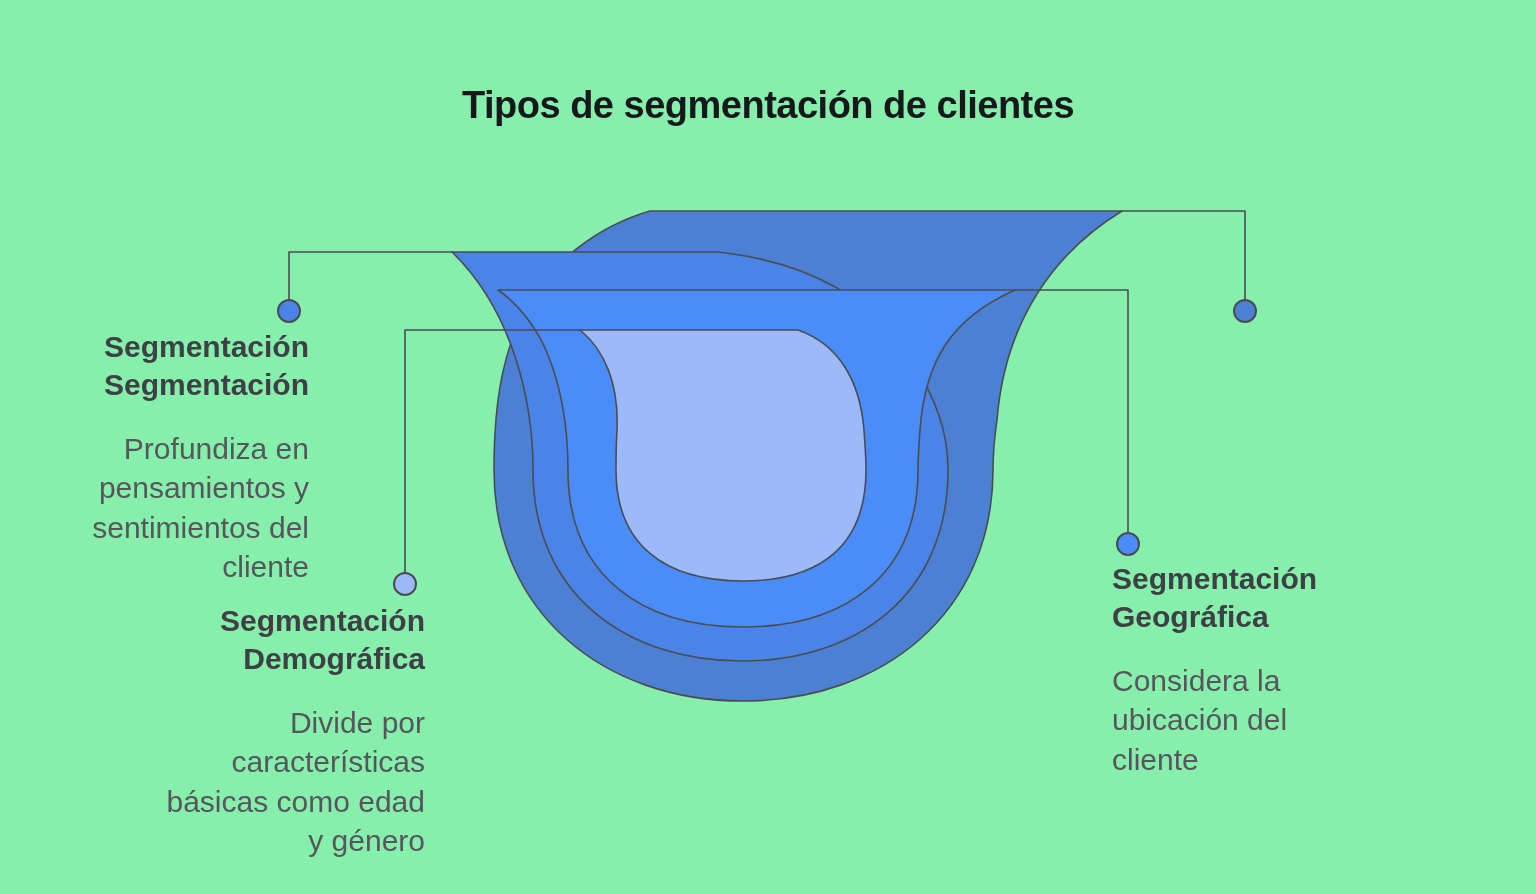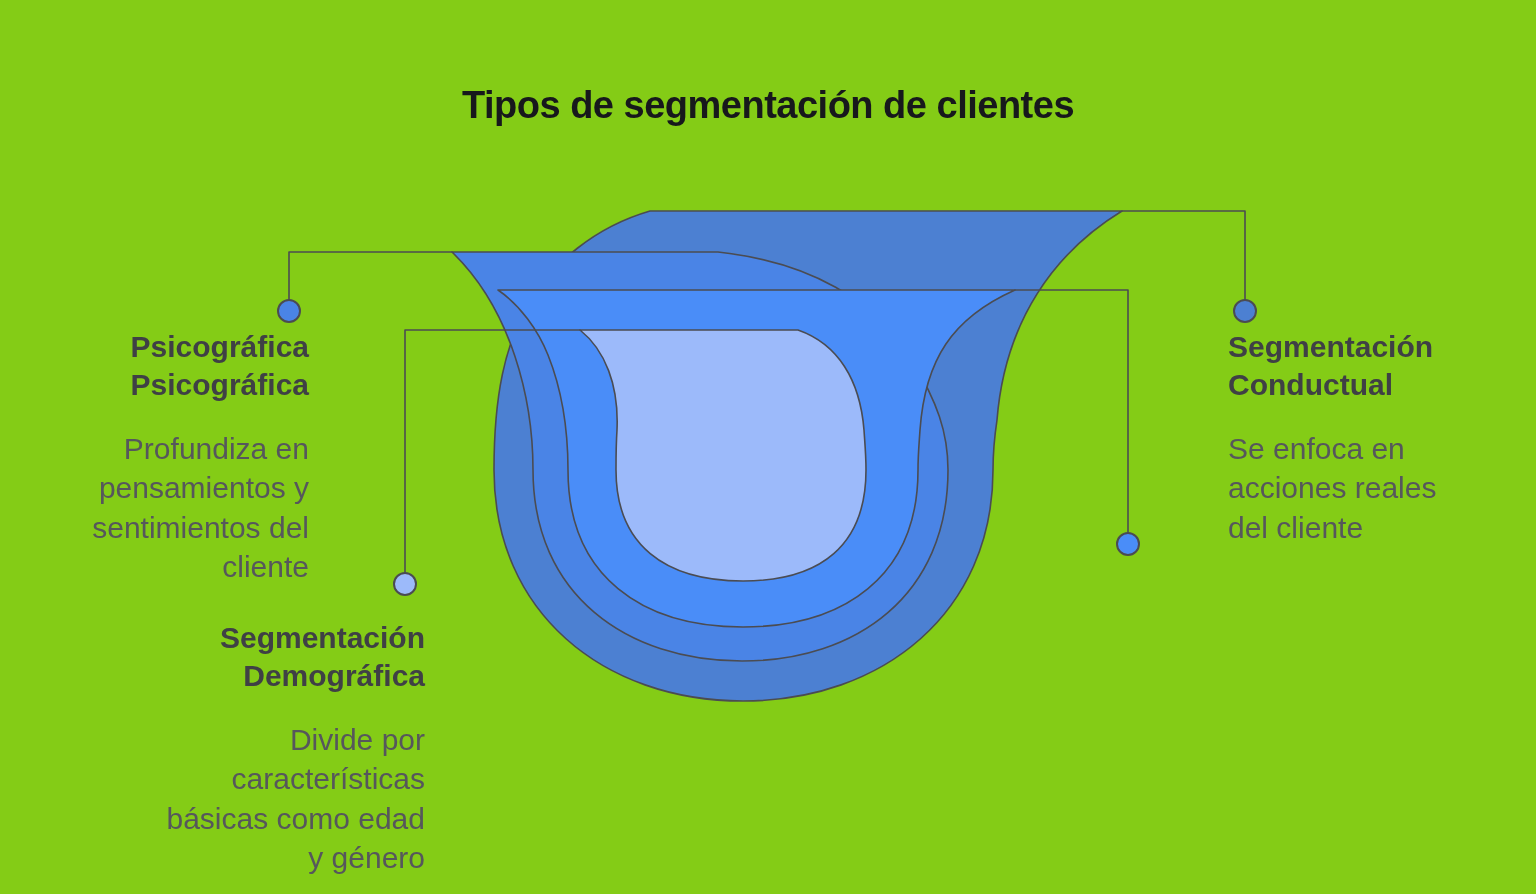--- a/index.html
+++ b/index.html
@@ -1,20 +1,20 @@
 <!DOCTYPE html>
 <html><head>
 <meta charset="utf-8">
 <style>
   html, body { margin: 0; padding: 0; background: #ffffff; }
   .canvas {
     position: relative;
     width: 1536px;
     height: 894px;
-    background: #84cc16;
+    background: #86efac;
     overflow: hidden;
     font-family: "Liberation Sans", sans-serif;
   }
   .diagram-svg { position: absolute; left: 0; top: 0; }
   .page-title {
     position: absolute;
     left: 0; right: 0;
     top: 84px;
     text-align: center;
     font-size: 38px;
@@ -36,21 +36,21 @@
     font-weight: 400;
     line-height: 1.32;
     color: #56575c;
     margin-top: 25px;
   }
   
   .callout-psicografica { right: 1227px; top: 328px; width: 280px; }
   .callout-psicografica .callout-title { margin-left: 40px; }
   .callout-psicografica .callout-desc  { margin-left: 20px; }
   .callout-demografica  { right: 1111px; top: 602px; width: 280px; }
-  .callout-demografica .callout-title { margin-left: 40px; margin-top: 17px; }
+  .callout-demografica .callout-title { margin-left: 40px; }
   .callout-demografica .callout-desc  { margin-left: 8px; }
   .callout-conductual   { left: 1228px; top: 328px; width: 245px; }
   .callout-geografica   { left: 1112px; top: 560px; width: 250px; }
 </style>
 </head>
 <body>
 
 <div class="canvas">
 
   <svg class="diagram-svg" width="1536" height="894" viewBox="0 0 1536 894">
@@ -95,28 +95,28 @@
       <circle cx="289" cy="311" r="11" stroke-width="2" fill="#4a84e6"></circle>
       <circle cx="405" cy="584" r="11" stroke-width="2" fill="#9cbafa"></circle>
       <circle cx="1245" cy="311" r="11" stroke-width="2" fill="#4c80d2"></circle>
       <circle cx="1128" cy="544" r="11" stroke-width="2" fill="#4a8df8"></circle>
     </g>
   </svg>
 
   <div class="page-title">Tipos de segmentación de clientes</div>
 
   <div class="callout callout-psicografica align-right">
-    <div class="callout-title">Psicográfica Psicográfica</div>
+    <div class="callout-title">Segmentación Segmentación</div>
     <div class="callout-desc">Profundiza en pensamientos y sentimientos del cliente</div>
   </div>
 
   <div class="callout callout-demografica align-right">
     <div class="callout-title">Segmentación Demográfica</div>
     <div class="callout-desc">Divide por características básicas como edad y género</div>
   </div>
 
-  <div class="callout callout-conductual align-left">
-    <div class="callout-title">Segmentación Conductual</div>
-    <div class="callout-desc">Se enfoca en acciones reales del cliente</div>
+
+  <div class="callout callout-geografica align-left">
+    <div class="callout-title">Segmentación Geográfica</div>
+    <div class="callout-desc">Considera la ubicación del cliente</div>
   </div>
-
 
 </div>
 
 </body></html>

